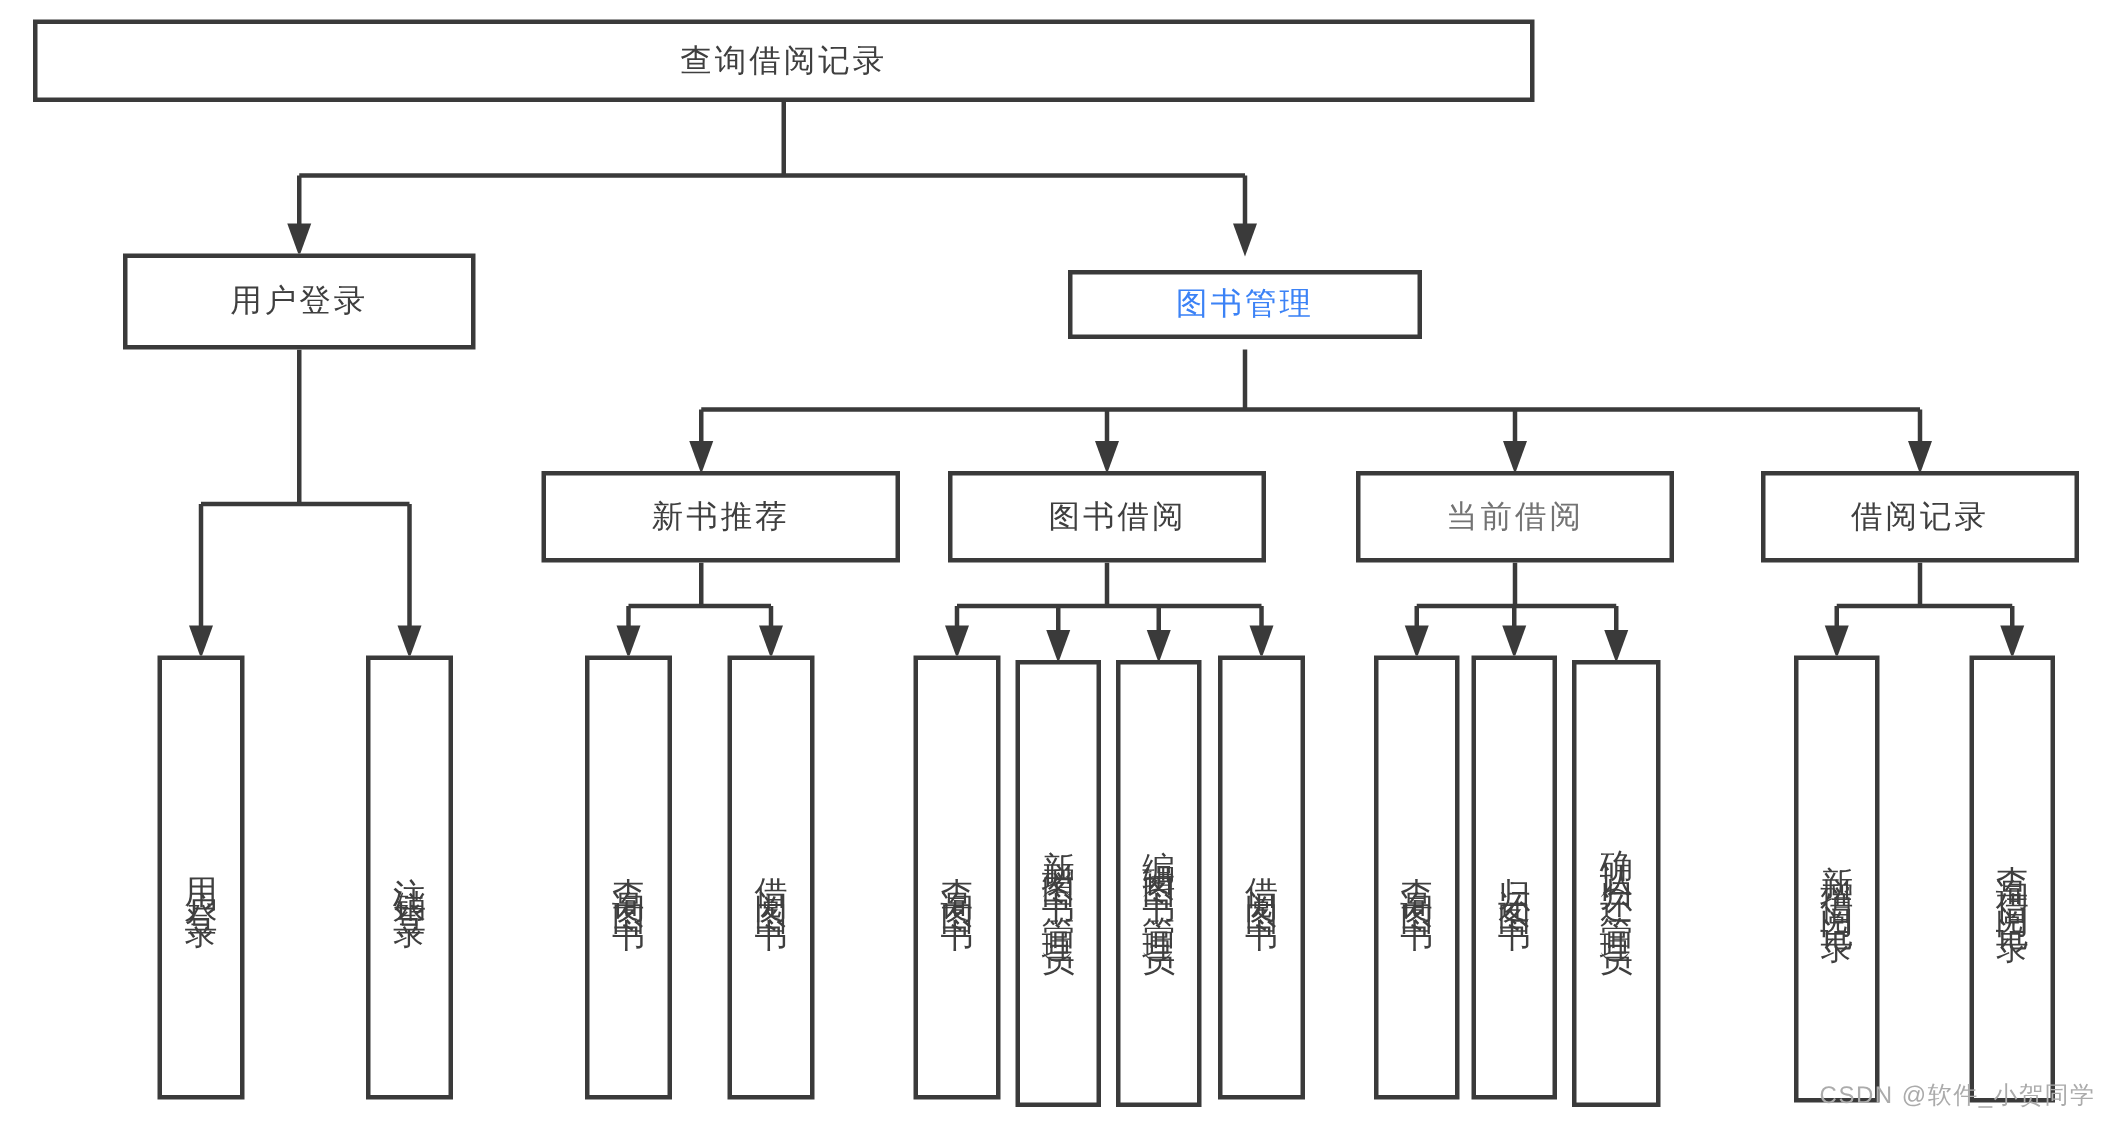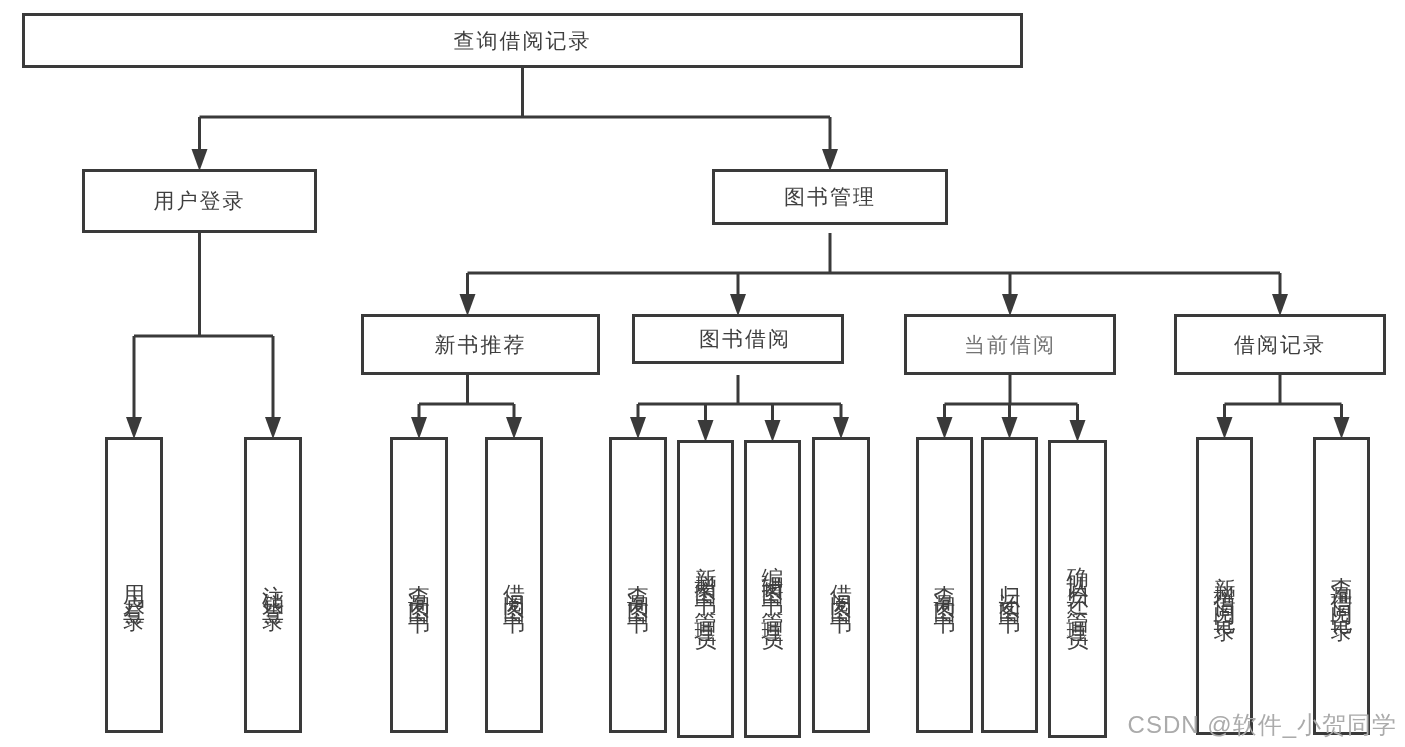--- a/index.html
+++ b/index.html
@@ -42,21 +42,21 @@
     writing-mode: vertical-rl;
     text-orientation: mixed;
     font-size: 22px;
     letter-spacing: 9px;
     line-height: 1;
   }
   #watermark {
     position: absolute;
     right: 8px;
     bottom: 6px;
-    font-size: 24px;
+    font-size: 16px;
     color: #ababab;
     letter-spacing: 1px;
     z-index: 3;
     white-space: nowrap;
   }
 </style>
 </head>
 <body>
 
 <div id="canvas">
@@ -110,23 +110,23 @@
       <path d="M 1280 375 V 404" fill="none" stroke="#3a3a3a" stroke-width="3"></path>
       <path d="M 1224.5 404 H 1341.5" fill="none" stroke="#3a3a3a" stroke-width="3"></path>
       <path d="M 1224.5 404 V 419" fill="none" stroke="#3a3a3a" stroke-width="3"></path>
       <polygon points="1216.5,417 1232.5,417 1224.5,439" fill="#3a3a3a"></polygon>
       <path d="M 1341.5 404 V 419" fill="none" stroke="#3a3a3a" stroke-width="3"></path>
       <polygon points="1333.5,417 1349.5,417 1341.5,439" fill="#3a3a3a"></polygon>
     </svg>
   <div id="nodes">
       <div class="node" style="left: 22px; top: 13px; width: 1001px; height: 55px; border-color: rgb(58, 58, 58); color: rgb(63, 63, 63);">查询借阅记录</div>
       <div class="node" style="left: 82px; top: 169px; width: 235px; height: 64px; border-color: rgb(58, 58, 58); color: rgb(63, 63, 63);">用户登录</div>
-      <div class="node" style="left: 712px; top: 169px; width: 236px; height: 56px; border-color: rgb(58, 58, 58); color: #404040;">图书管理</div>
+      <div class="node" style="left: 712px; top: 180px; width: 236px; height: 46px; border-color: rgb(58, 58, 58); color: #3b82f6;">图书管理</div>
       <div class="node" style="left: 361px; top: 314px; width: 239px; height: 61px; border-color: rgb(58, 58, 58); color: rgb(63, 63, 63);">新书推荐</div>
-      <div class="node" style="left: 632px; top: 314px; width: 212px; height: 50px; border-color: rgb(58, 58, 58); color: rgb(63, 63, 63); padding-left: 14px;">图书借阅</div>
+      <div class="node" style="left: 632px; top: 314px; width: 212px; height: 61px; border-color: rgb(58, 58, 58); color: rgb(63, 63, 63); padding-left: 14px;">图书借阅</div>
       <div class="node" style="left: 904px; top: 314px; width: 212px; height: 61px; border-color: rgb(58, 58, 58); color: #737373;">当前借阅</div>
       <div class="node" style="left: 1174px; top: 314px; width: 212px; height: 61px; border-color: rgb(58, 58, 58); color: rgb(63, 63, 63);">借阅记录</div>
       <div class="node vertical" style="left: 105px; top: 437px; width: 58px; height: 296px; border-color: rgb(58, 58, 58); color: rgb(63, 63, 63);">用户登录</div>
       <div class="node vertical" style="left: 244px; top: 437px; width: 58px; height: 296px; border-color: rgb(58, 58, 58); color: rgb(63, 63, 63);">注销登录</div>
       <div class="node vertical" style="left: 390px; top: 437px; width: 58px; height: 296px; border-color: rgb(58, 58, 58); color: rgb(63, 63, 63);">查询图书</div>
       <div class="node vertical" style="left: 485px; top: 437px; width: 58px; height: 296px; border-color: rgb(58, 58, 58); color: rgb(63, 63, 63);">借阅图书</div>
       <div class="node vertical" style="left: 609px; top: 437px; width: 58px; height: 296px; border-color: rgb(58, 58, 58); color: rgb(63, 63, 63);">查询图书</div>
       <div class="node vertical" style="left: 677px; top: 440px; width: 57px; height: 298px; border-color: rgb(58, 58, 58); color: rgb(63, 63, 63);">新增图书（管理员）</div>
       <div class="node vertical" style="left: 744px; top: 440px; width: 57px; height: 298px; border-color: rgb(58, 58, 58); color: rgb(63, 63, 63);">编辑图书（管理员）</div>
       <div class="node vertical" style="left: 812px; top: 437px; width: 58px; height: 296px; border-color: rgb(58, 58, 58); color: rgb(63, 63, 63);">借阅图书</div>

